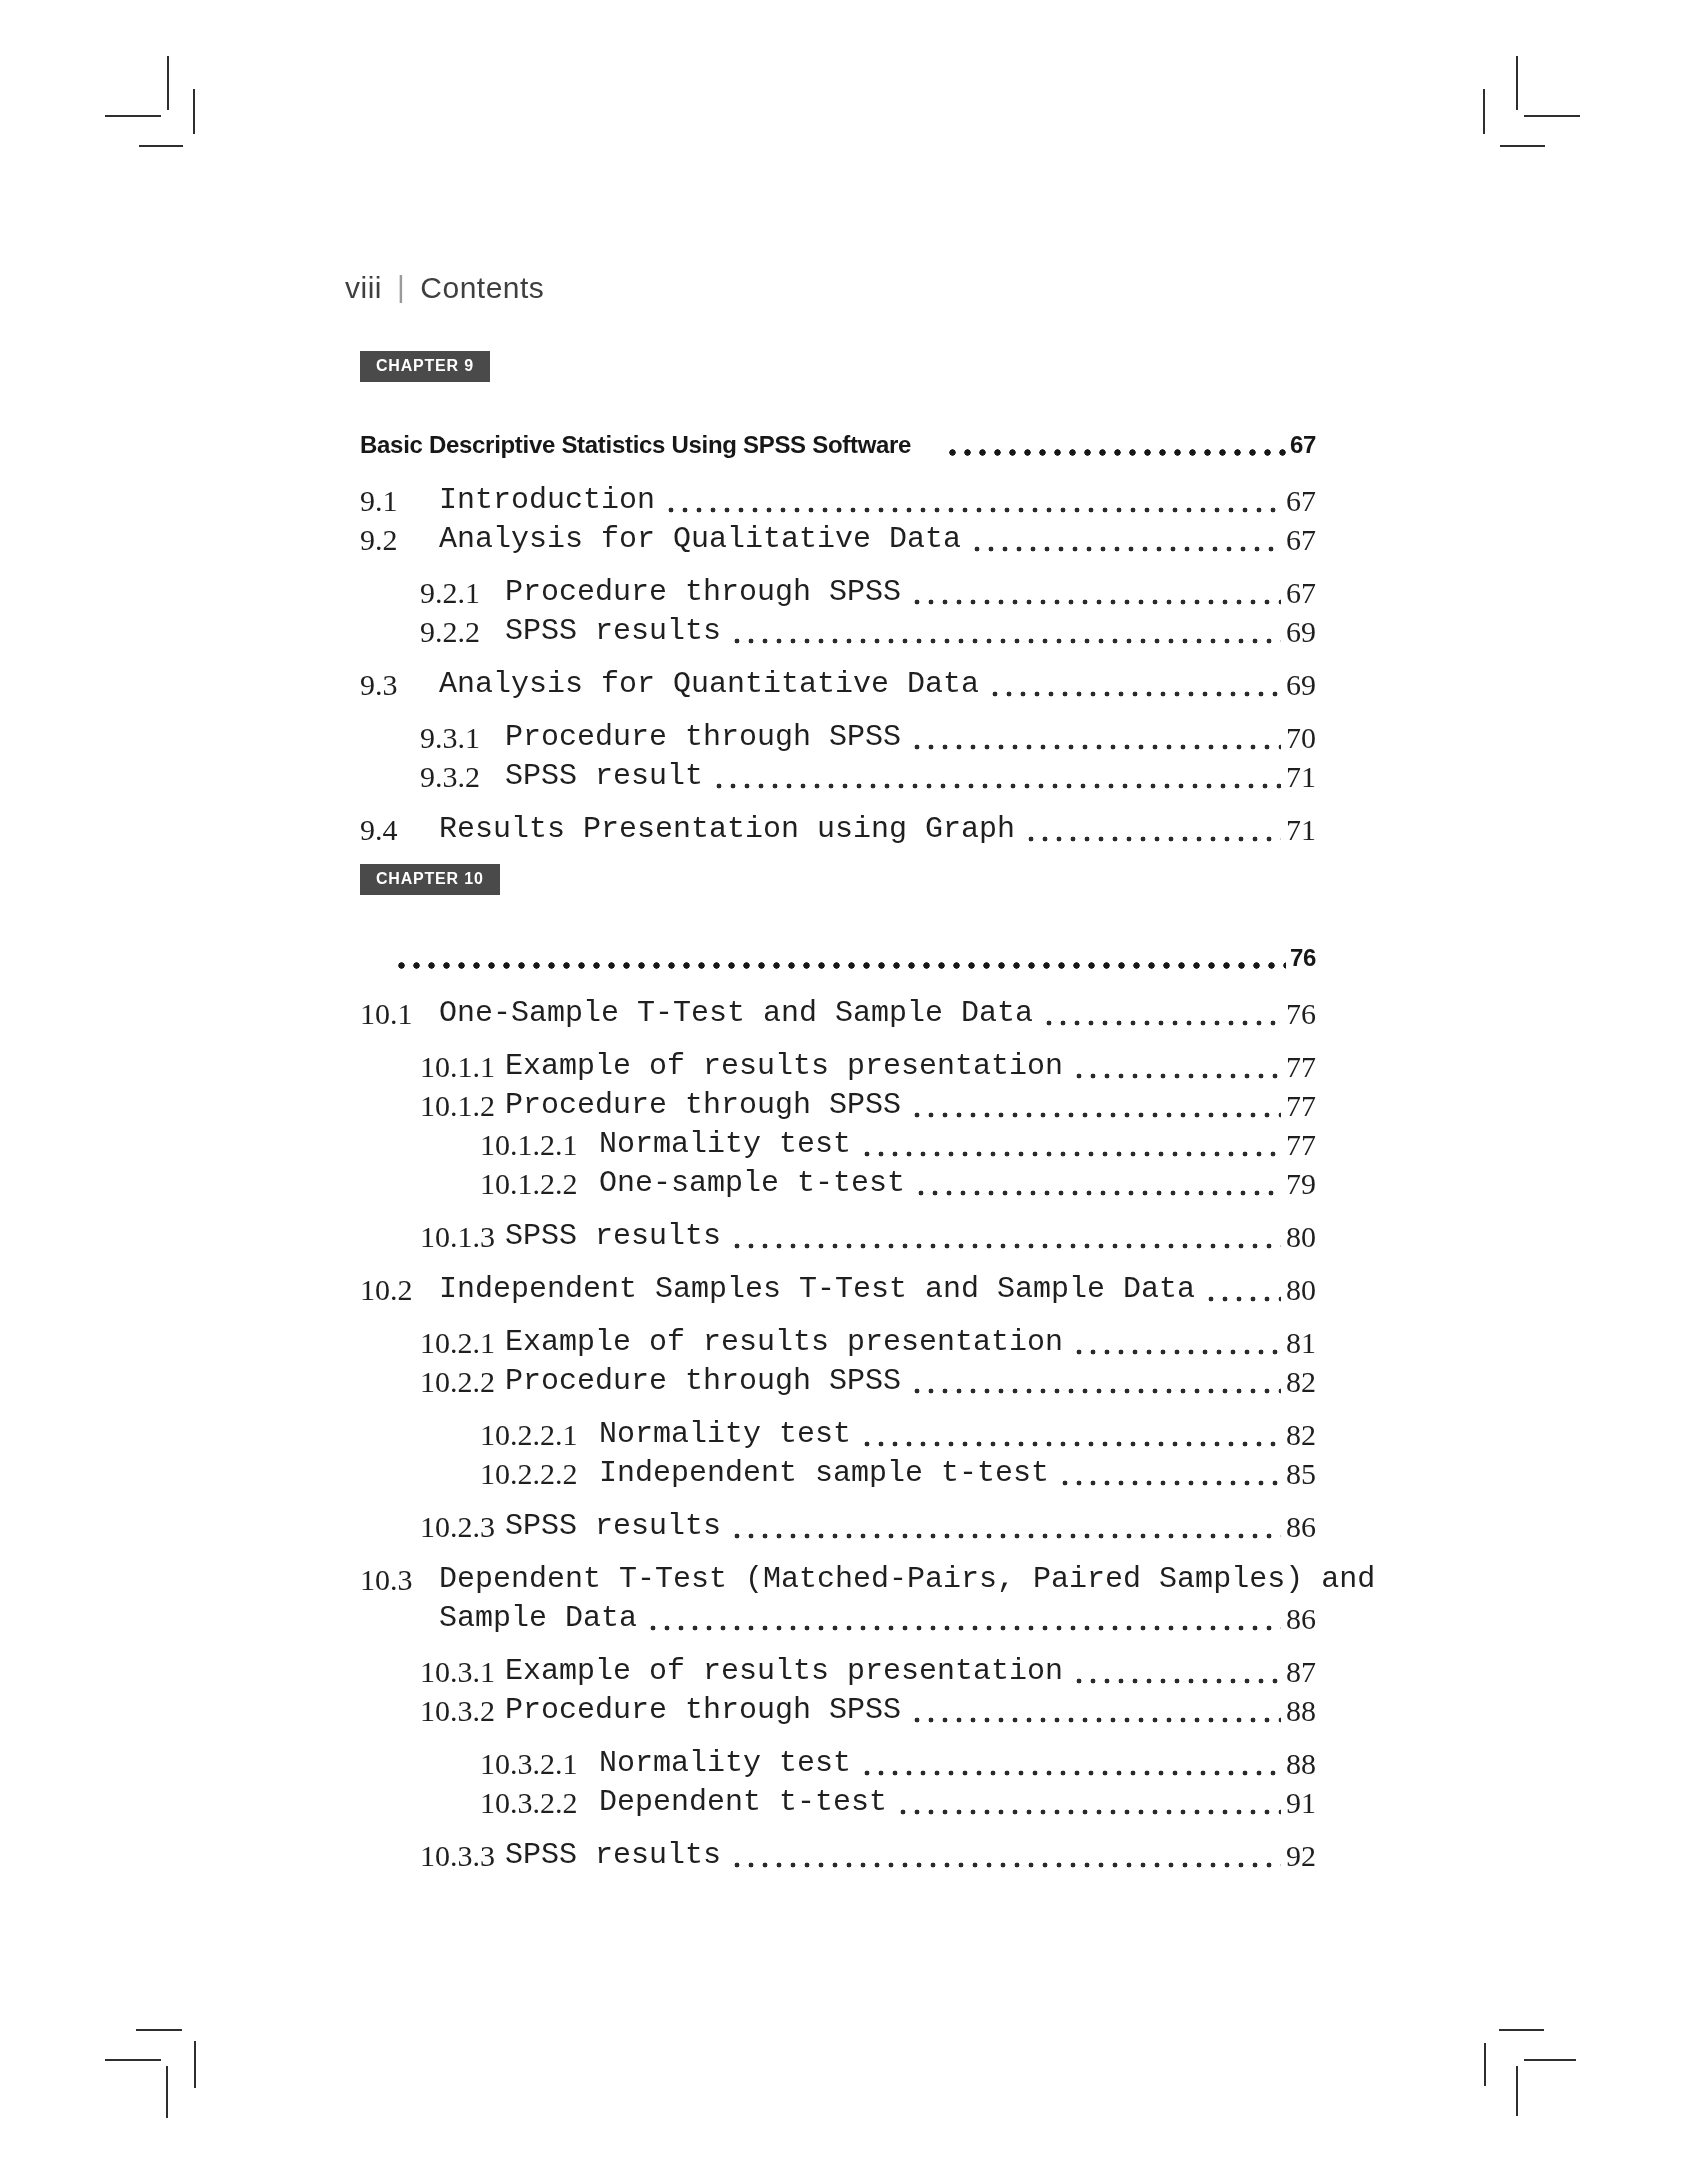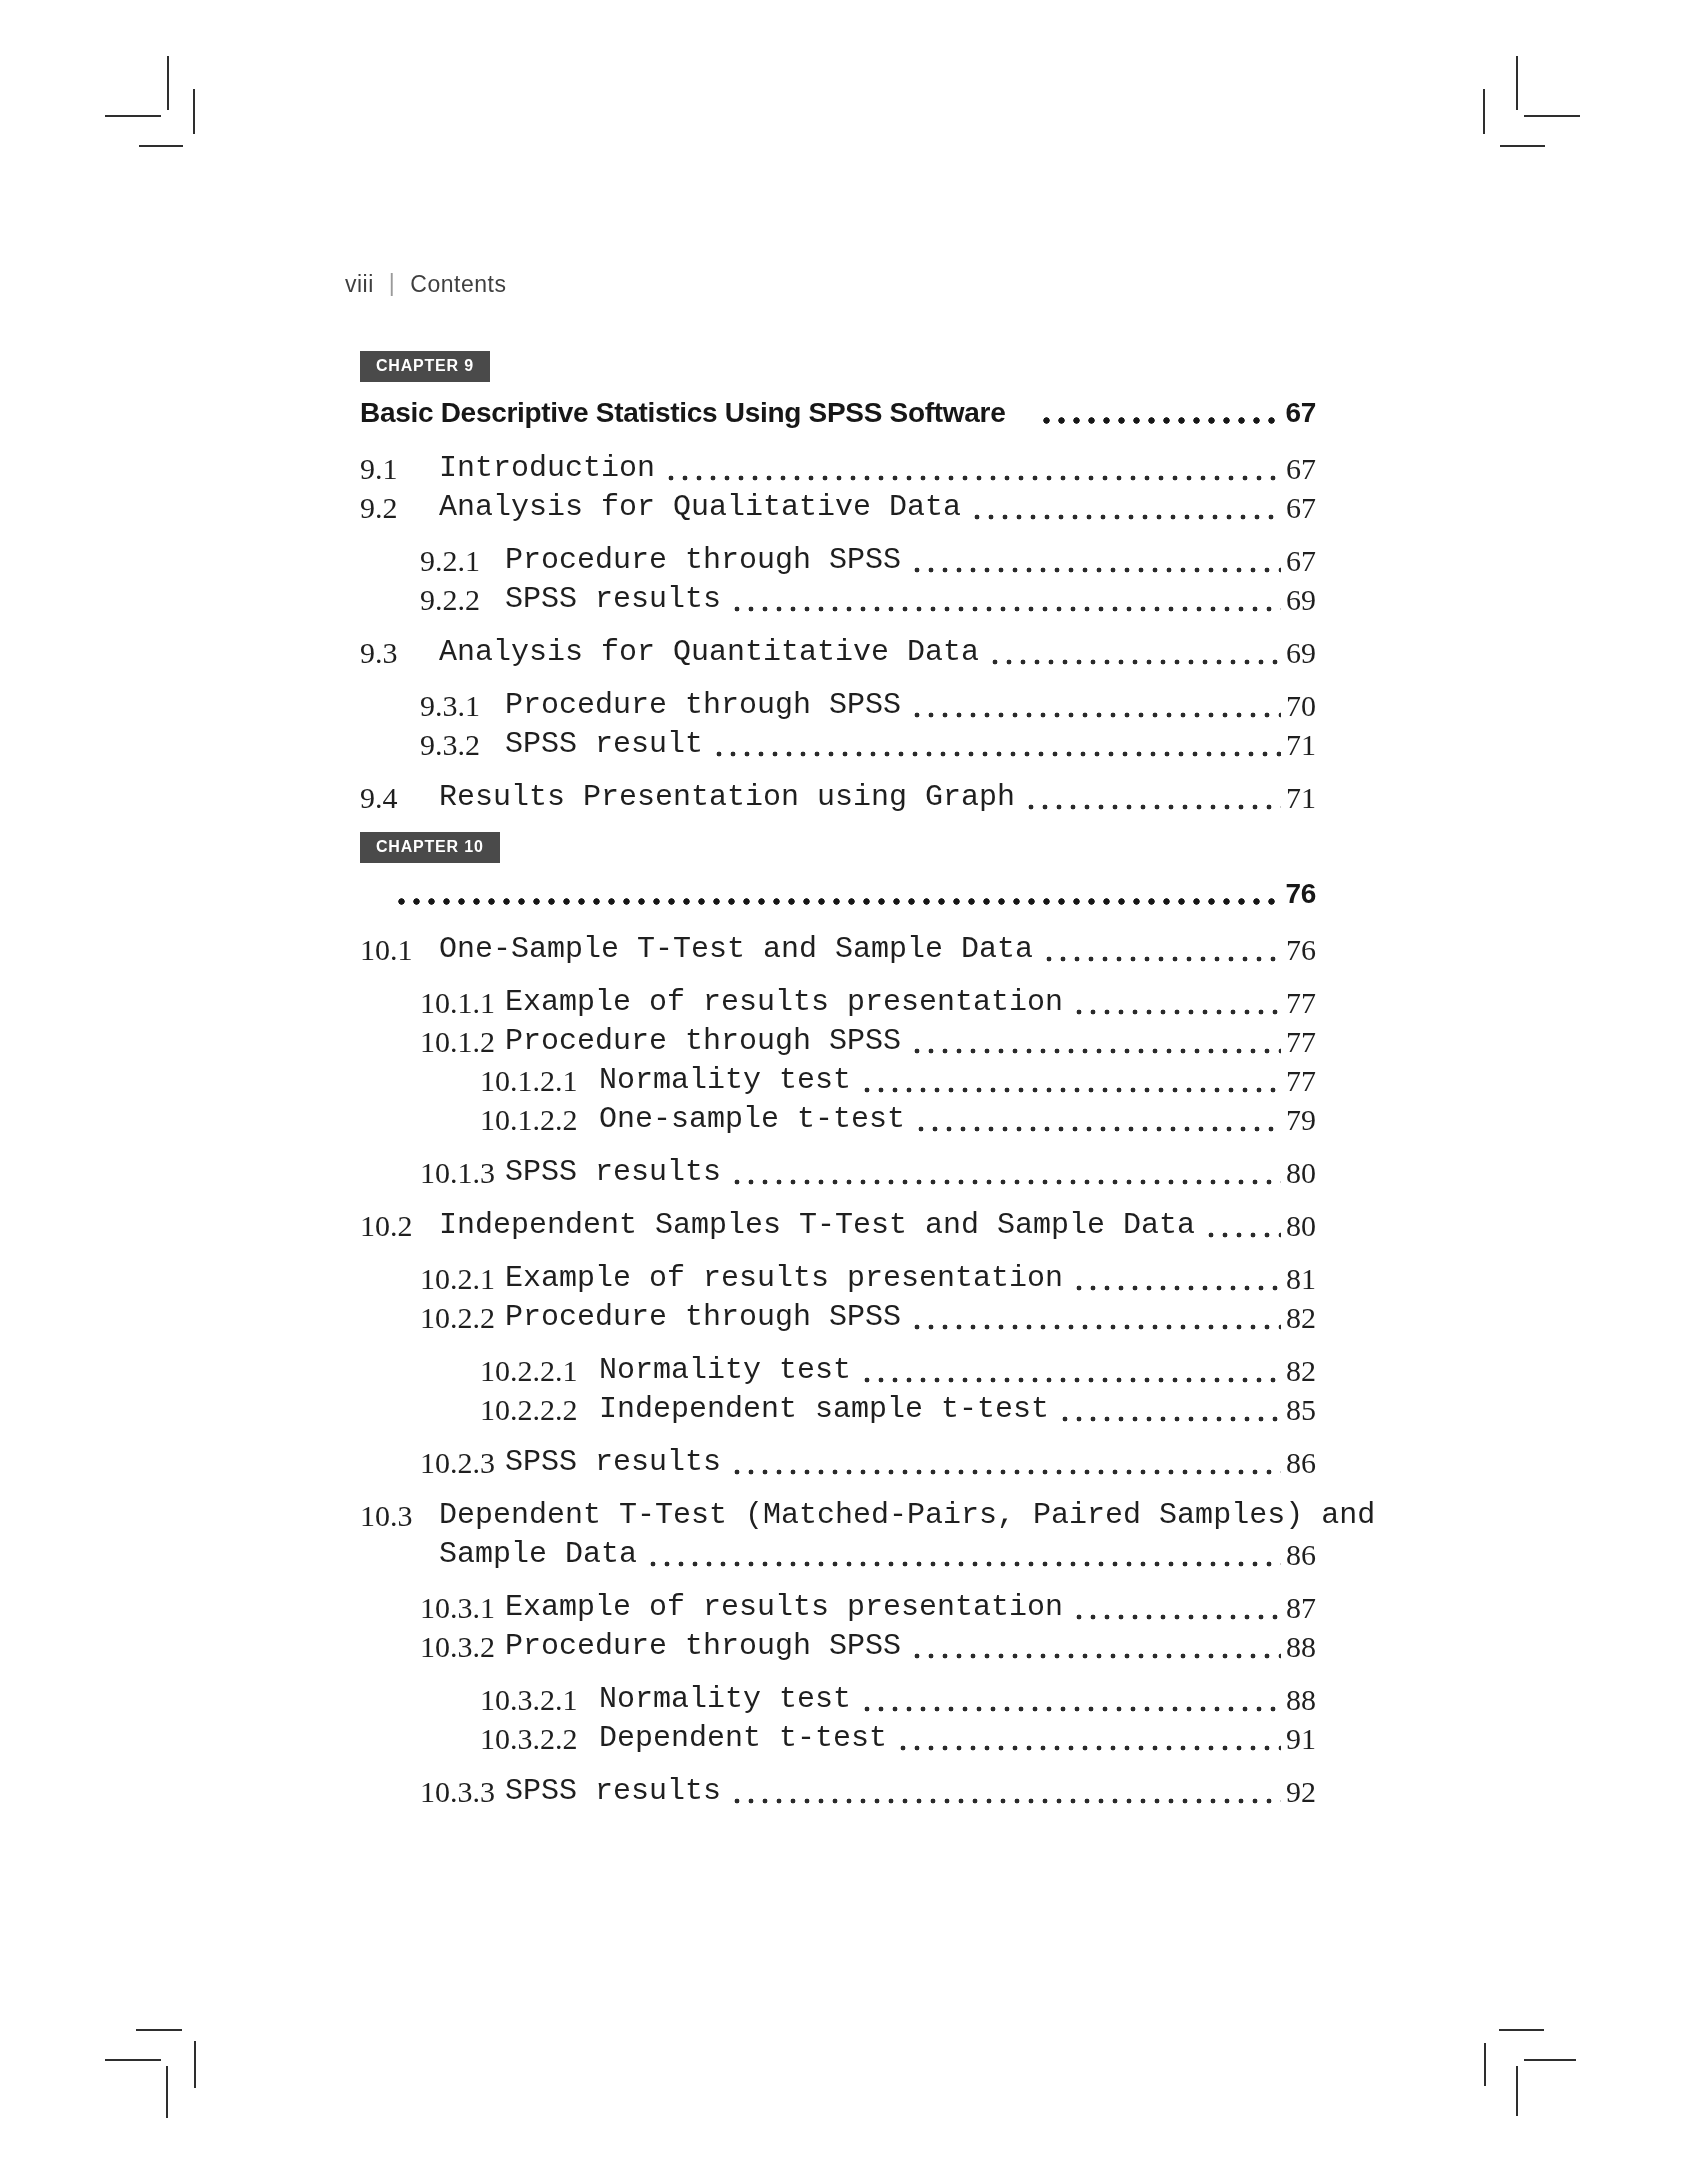--- a/index.html
+++ b/index.html
@@ -18,21 +18,21 @@
 
   
   .folio-line {
     position: absolute;
     left: 345px;
     top: 271px;
     display: flex;
     align-items: baseline;
     gap: 15px;
     font-family: "Liberation Sans", sans-serif;
-    font-size: 23px;
+    font-size: 30px;
     color: var(--header-text, #3f3f3f);
     letter-spacing: 0.5px;
   }
   .folio-sep { color: #9a9a9a; font-weight: 400; transform: translateY(-1px); }
   .folio-title { }
 
   
   .content {
     position: absolute;
     left: 360px;
@@ -51,25 +51,26 @@
     letter-spacing: 0.8px;
     padding: 6px 16px 7px 16px;
     margin-bottom: 10px;
   }
 
   .title-row {
     display: flex;
     align-items: center;
     font-family: "Liberation Sans", sans-serif;
     font-weight: bold;
-    font-size: 28px;
+    font-size: 24px;
     letter-spacing: -0.3px;
     line-height: 42px;
     color: #171717;
     margin-bottom: 15px;
+    margin-top: 32px;
   }
   .title-row .pg { flex: 0 0 auto; }
 
   .row {
     display: flex;
     align-items: flex-end;
     font-size: 30px;
     line-height: 39px;
     color: var(--body-text, #1f1f1f);
   }

